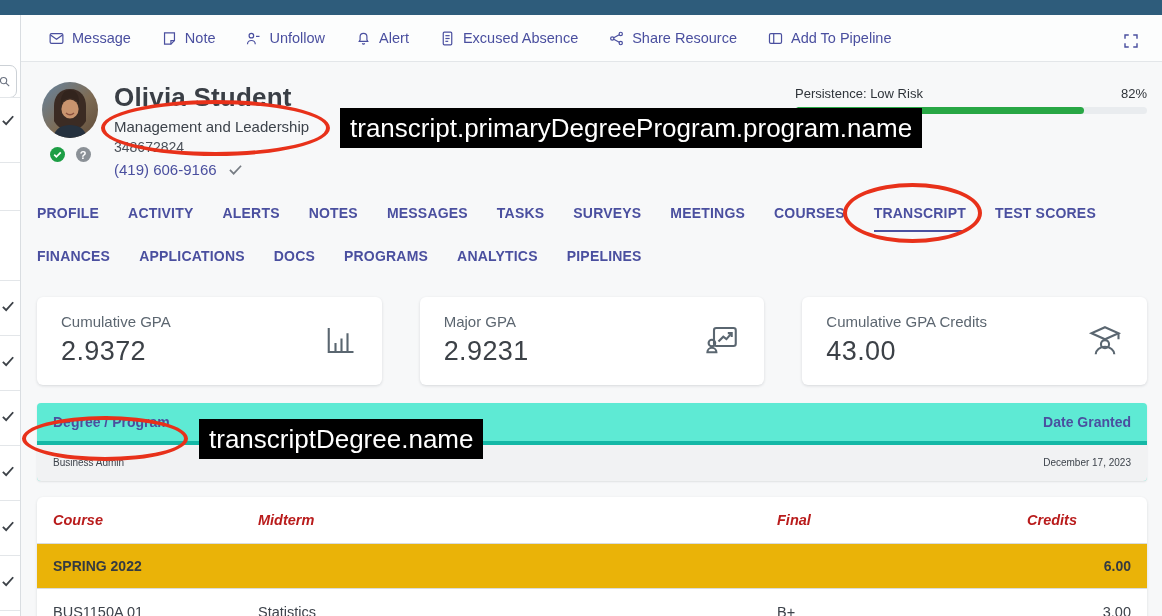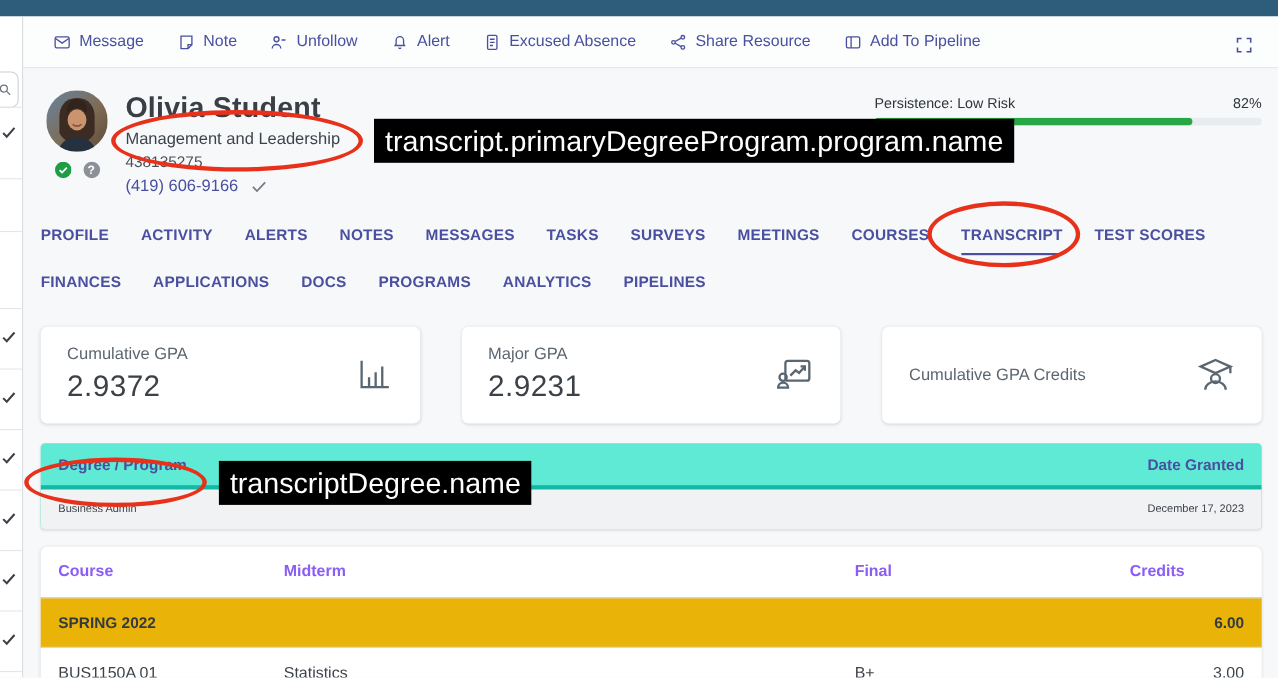--- a/index.html
+++ b/index.html
@@ -64,21 +64,21 @@
   .card-icon { color: #5a6670; flex: none; }
 
   
   .degree-panel { margin-top: 18px; background: #5eead4; border-radius: 4px; box-shadow: 0 1px 2px rgba(20,30,40,.10); overflow: hidden; }
   .degree-head { display: flex; justify-content: space-between; padding: 11px 16px; font-size: 14px; font-weight: 700; color: #4a4f9f; }
   .degree-row { display: flex; justify-content: space-between; background: #f1f2f3; border-top: 4px solid #14b8a6; padding: 12px 16px 13px; font-size: 10px; color: #3d434b; }
 
   
   .course-panel { margin-top: 16px; background: #fff; border-radius: 6px 6px 0 0; box-shadow: 0 1px 3px rgba(20,30,40,.12); }
   .cgrid { display: grid; grid-template-columns: 205px 519px 150px 150px 1fr; align-items: start; }
-  .course-head { padding: 15px 16px; font-size: 14.5px; font-weight: 700; color: #8b5cf6; }
+  .course-head { padding: 15px 16px; font-size: 14.5px; font-weight: 700; color: #b91c1c; font-style: italic; }
   .section-row { padding: 14px 16px; background: #eab308; border-top: 1px solid #d8dcdf; border-bottom: 1px solid #d8dcdf; font-size: 14px; font-weight: 700; color: #343a41; }
   .course-row { padding: 15px 16px 0; font-size: 14.5px; color: #3d434b; }
   .right { text-align: right; }
 
   
   .ellipse { position: absolute; border: 4px solid #e8311a; border-radius: 50%; pointer-events: none; }
   .ellipse-1 { left: 101px; top: 100px; width: 229px; height: 56px; }
   .ellipse-2 { left: 843px; top: 183px; width: 139px; height: 60px; }
   .ellipse-3 { left: 22px; top: 416px; width: 166px; height: 45px; }
   .black-label { position: absolute; background: #000; color: #fff; font-size: 26px; line-height: 32px; padding: 4px 10px; white-space: nowrap; }
@@ -251,21 +251,21 @@
               <circle cx="8" cy="8" r="8" fill="#1d9e45"></circle>
               <path d="M4.5 8.2l2.3 2.3 4.7-4.8" stroke="#fff" stroke-width="1.8" fill="none"></path>
             </svg>
           </span>
         <span class="help-badge">?</span>
       </div>
     </div>
     <div class="id-col">
       <div class="student-name">Olivia Student</div>
       <div class="program">Management and Leadership</div>
-      <div class="student-id">438135275</div>
+      <div class="student-id">348672824</div>
       <div class="phone">
         <span>(419) 606-9166</span>
         <span>
             <svg width="15" height="13" viewBox="0 0 16 14" fill="none" stroke="#767c83" stroke-width="1.8">
               <path d="M2 7.5l4 4L14 3"></path>
             </svg>
           </span>
       </div>
     </div>
     <div class="persistence">
@@ -327,20 +327,21 @@
             <polyline points="10,13 13.2,9.8 15.3,11.4 18.6,7.6"></polyline>
             <polyline points="16.2,7.4 18.8,7.4 18.8,10"></polyline>
             <circle cx="5.6" cy="14" r="2.2"></circle>
             <path d="M2.6 20.2a3 3 0 0 1 6 0z"></path>
           </svg>
       </div>
     </div>
     <div class="card">
       <div>
         <div class="card-label">Cumulative GPA Credits</div>
+        <div class="card-value">43.00</div>
       </div>
       <div class="card-icon">
         <svg width="36" height="36" viewBox="0 0 24 24" fill="none" stroke="currentColor" stroke-width="1.4">
             <polygon points="12,3.5 21,7.5 12,11.5 3,7.5"></polygon>
             <line x1="21" y1="7.5" x2="21" y2="11.5"></line>
             <circle cx="12" cy="14.8" r="2.7"></circle>
             <path d="M5.8 21.5a6.2 5 0 0 1 12.4 0"></path>
           </svg>
       </div>
     </div>

